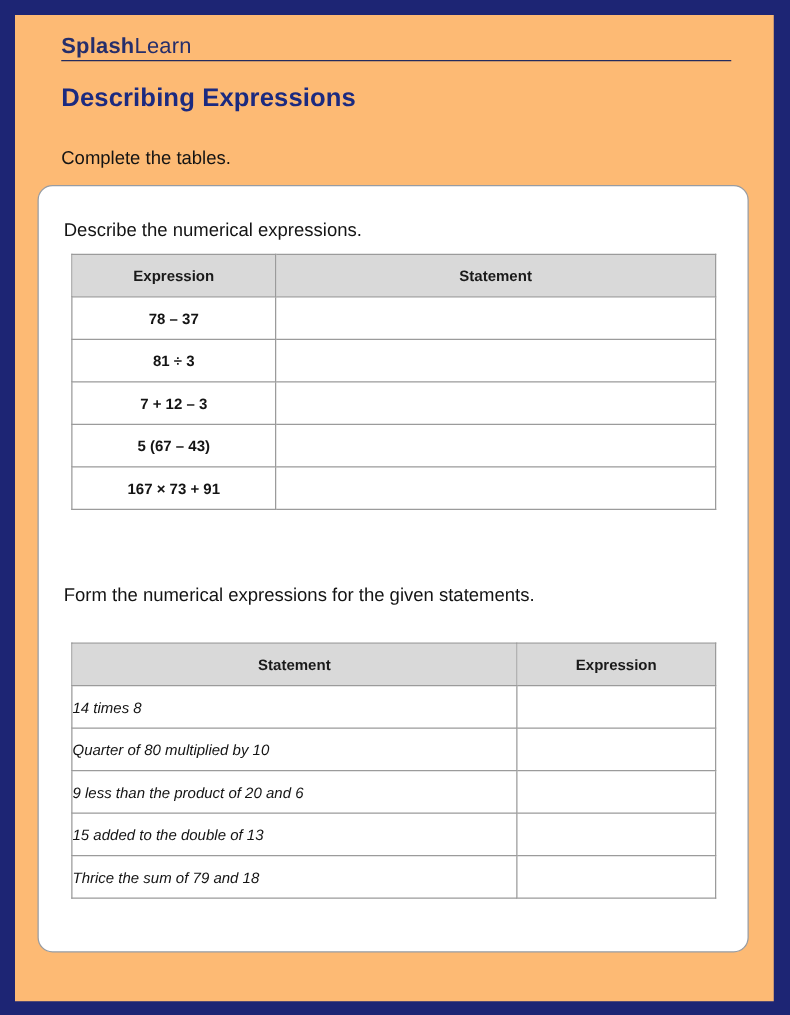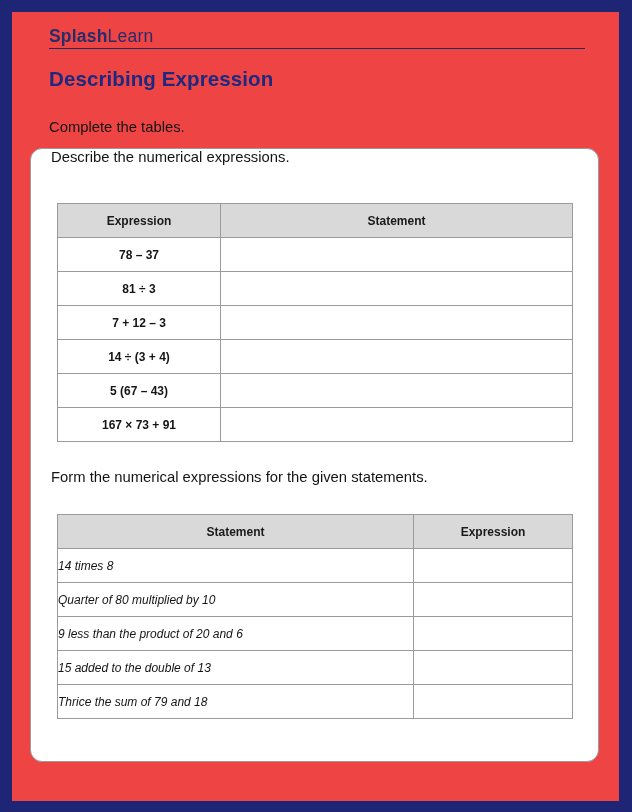--- a/index.html
+++ b/index.html
@@ -8,21 +8,21 @@
     background: #1d2574;
     position: relative;
     font-family: "Liberation Sans", sans-serif;
     color: #141414;
     overflow: hidden;
   }
   .sheet {
     position: absolute;
     left: 12px; top: 12px;
     width: 607px; height: 789px;
-    background: #ef4444;
+    background: #fdba74;
   }
   .logo {
     position: absolute; left: 37px; top: 14px;
     font-size: 17.5px; color: #252e6b; letter-spacing: 0.2px;
   }
   .logo .logo-bold { font-weight: 700; }
   .logo .logo-light { font-weight: 400; }
   .header-rule {
     position: absolute; left: 37px; top: 36px;
     width: 536px; height: 0;
@@ -41,21 +41,21 @@
     position: absolute; left: 18px; top: 136px;
     width: 567px; height: 612px;
     background: #ffffff;
     border: 1.5px solid #979ca3;
     border-radius: 12px;
   }
   .prompt {
     position: absolute; left: 20px;
     font-size: 14.8px; color: #141414;
   }
-  .prompt-1 { top: 0; text-align: center; }
+  .prompt-1 { top: 28px; text-align: center; }
   .prompt-2 { top: 320px; }
   table.tbl {
     position: absolute; left: 26px;
     border-collapse: collapse;
     background: #ffffff;
     table-layout: fixed;
   }
   .tbl-1 { top: 54px; }
   .tbl-2 { top: 365px; }
   table.tbl th, table.tbl td {
@@ -84,21 +84,21 @@
 <body>
 
 <div class="sheet">
 
   <div class="logo">
     <span class="logo-bold">Splash</span><span class="logo-light">Learn</span>
   </div>
 
   <div class="header-rule"></div>
 
-  <div class="page-title">Describing Expression</div>
+  <div class="page-title">Describing Expressions</div>
 
   <div class="instruction">Complete the tables.</div>
 
   <div class="worksheet-box">
 
     <div class="prompt prompt-1">Describe the numerical expressions.</div>
 
     <table class="tbl tbl-1">
       <thead>
         <tr>
@@ -110,24 +110,20 @@
         <tr>
           <td class="center-cell">78 – 37</td>
           <td class="answer-cell"></td>
         </tr>
         <tr>
           <td class="center-cell">81 ÷ 3</td>
           <td class="answer-cell"></td>
         </tr>
         <tr>
           <td class="center-cell">7 + 12 – 3</td>
-          <td class="answer-cell"></td>
-        </tr>
-        <tr>
-          <td class="center-cell">14 ÷ (3 + 4)</td>
           <td class="answer-cell"></td>
         </tr>
         <tr>
           <td class="center-cell">5 (67 – 43)</td>
           <td class="answer-cell"></td>
         </tr>
         <tr>
           <td class="center-cell">167 × 73 + 91</td>
           <td class="answer-cell"></td>
         </tr>

